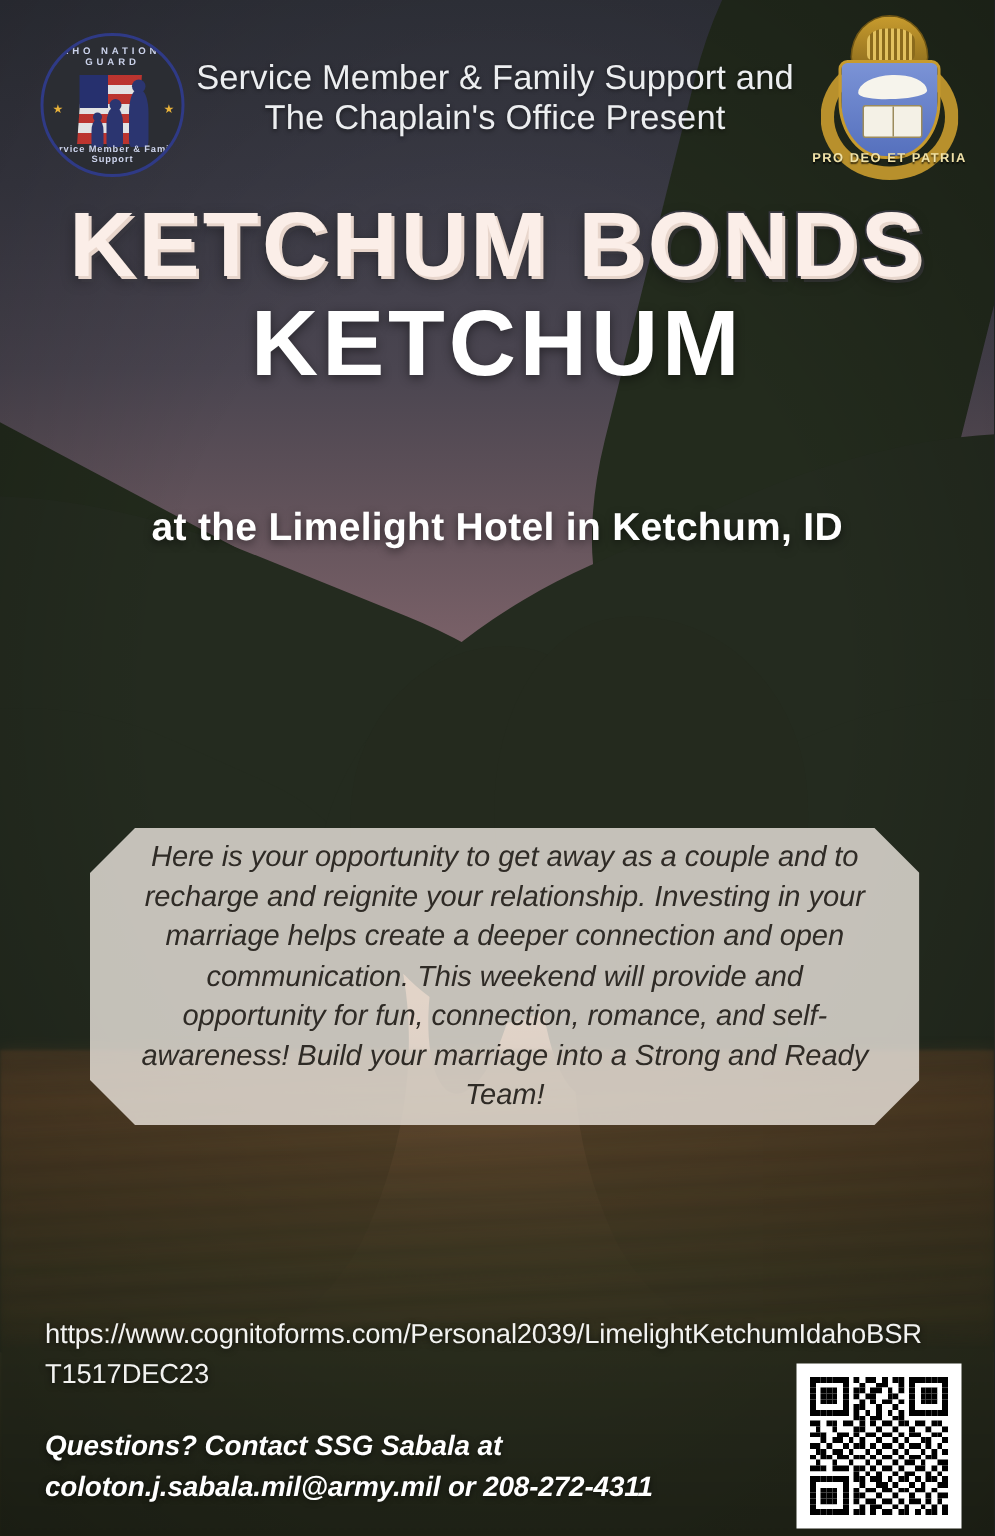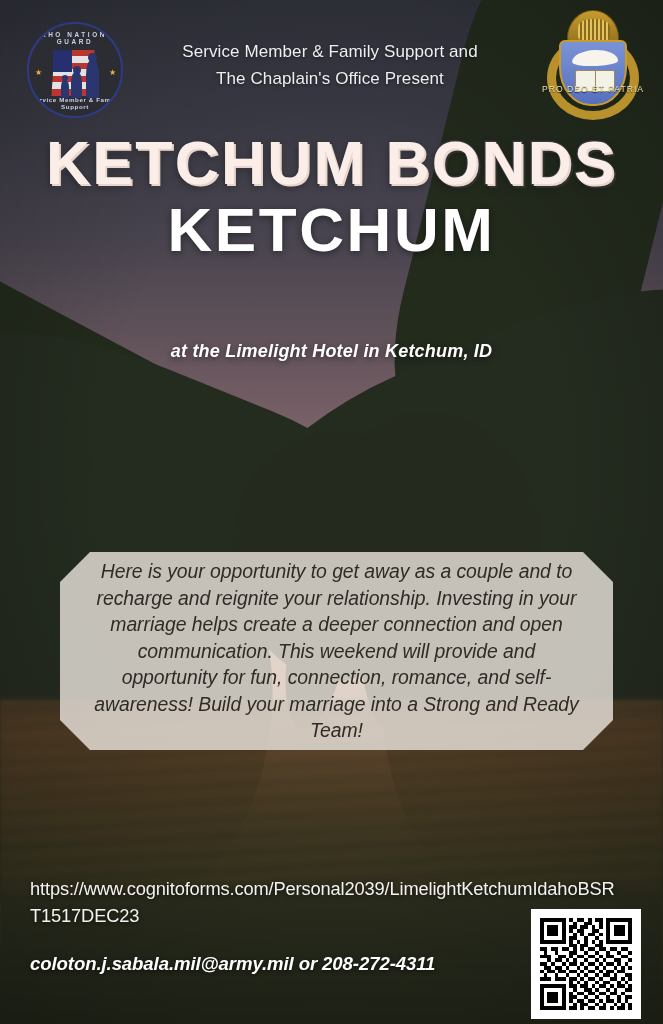--- a/index.html
+++ b/index.html
@@ -144,21 +144,21 @@
   .content{ position:absolute; inset:0; }
 
   
   .header{
     position:absolute; top:0; left:0; right:0; height:120px;
   }
   .presenter{
     position:absolute; left:130px; top:38px; width:400px;
     text-align:center;
     color:#eceef0;
-    font-size:17px;
+    font-size:23px;
     line-height:27px;
     font-weight:400;
     letter-spacing:.1px;
     text-shadow:0 1px 3px rgba(0,0,0,.5);
   }
 
   
   .seal-ing{
     position:absolute; left:27px; top:22px;
     width:96px; height:96px; border-radius:50%;
@@ -230,22 +230,22 @@
     transform:rotate(-2deg);
   }
   .crest .wreath{
     position:absolute; left:6px; top:26px; width:92px; height:84px;
     border:9px solid #b8902c;
     border-radius:50%;
     border-top-color:transparent;
     box-sizing:border-box;
   }
   .crest .motto{
-    position:absolute; left:0; right:0; bottom:16px; height:34px;
-    color:#f0e2a8; font-size:8.6px; font-weight:400; letter-spacing:1px;
+    position:absolute; left:0; right:0; bottom:0; height:34px;
+    color:#f0e2a8; font-size:8.6px; font-weight:700; letter-spacing:1px;
     text-align:center; line-height:34px;
     text-shadow:0 1px 1px rgba(0,0,0,.7);
   }
 
   
   .title-block{
     position:absolute; left:0; right:0; top:128px; text-align:center;
   }
   .t-ketchum{
     color:#ffffff;
@@ -280,21 +280,21 @@
   }
 
   
   .datevenue{
     position:absolute; left:0; right:0; top:333px; text-align:center;
     color:#ffffff;
     font-weight:700;
     text-shadow:0 2px 6px rgba(0,0,0,.5);
   }
   .dv-date{ font-size:26px; line-height:36px; letter-spacing:.3px; }
-  .dv-place{ font-size:18px; line-height:36px; letter-spacing:.2px;font-style:italic; }
+  .dv-place{ font-size:26px; line-height:36px; letter-spacing:.2px; }
 
   
   .desc-box{
     position:absolute;
     left:60px; top:552px;
     width:553px; height:198px;
     background:rgba(238,231,224,.80);
     -webkit-clip-path:polygon(30px 0, calc(100% - 30px) 0, 100% 30px, 100% calc(100% - 30px), calc(100% - 30px) 100%, 30px 100%, 0 calc(100% - 30px), 0 30px);
     clip-path:polygon(30px 0, calc(100% - 30px) 0, 100% 30px, 100% calc(100% - 30px), calc(100% - 30px) 100%, 30px 100%, 0 calc(100% - 30px), 0 30px);
     display:flex; align-items:center; justify-content:center;
@@ -429,20 +429,21 @@
     </div>
 
     <div class="desc-box">
       <div class="desc-text">Here is your opportunity to get away as a couple and to recharge and reignite your relationship. Investing in your marriage helps create a deeper connection and open communication. This weekend will provide and opportunity for fun, connection, romance, and self-awareness! Build your marriage into a Strong and Ready Team!</div>
     </div>
 
 
     <div class="url">https://www.cognitoforms.com/Personal2039/LimelightKetchumIdahoBSRT1517DEC23</div>
 
     <div class="contact">
+      <div>Questions? Contact SSG Sabala at</div>
       <div>coloton.j.sabala.mil@army.mil or  208-272-4311</div>
     </div>
 
     <div class="qr-wrap">
       <div class="qr" id="qr">
           <i></i>
           <i></i>
           <i></i>
           <i></i>
           <i></i>

